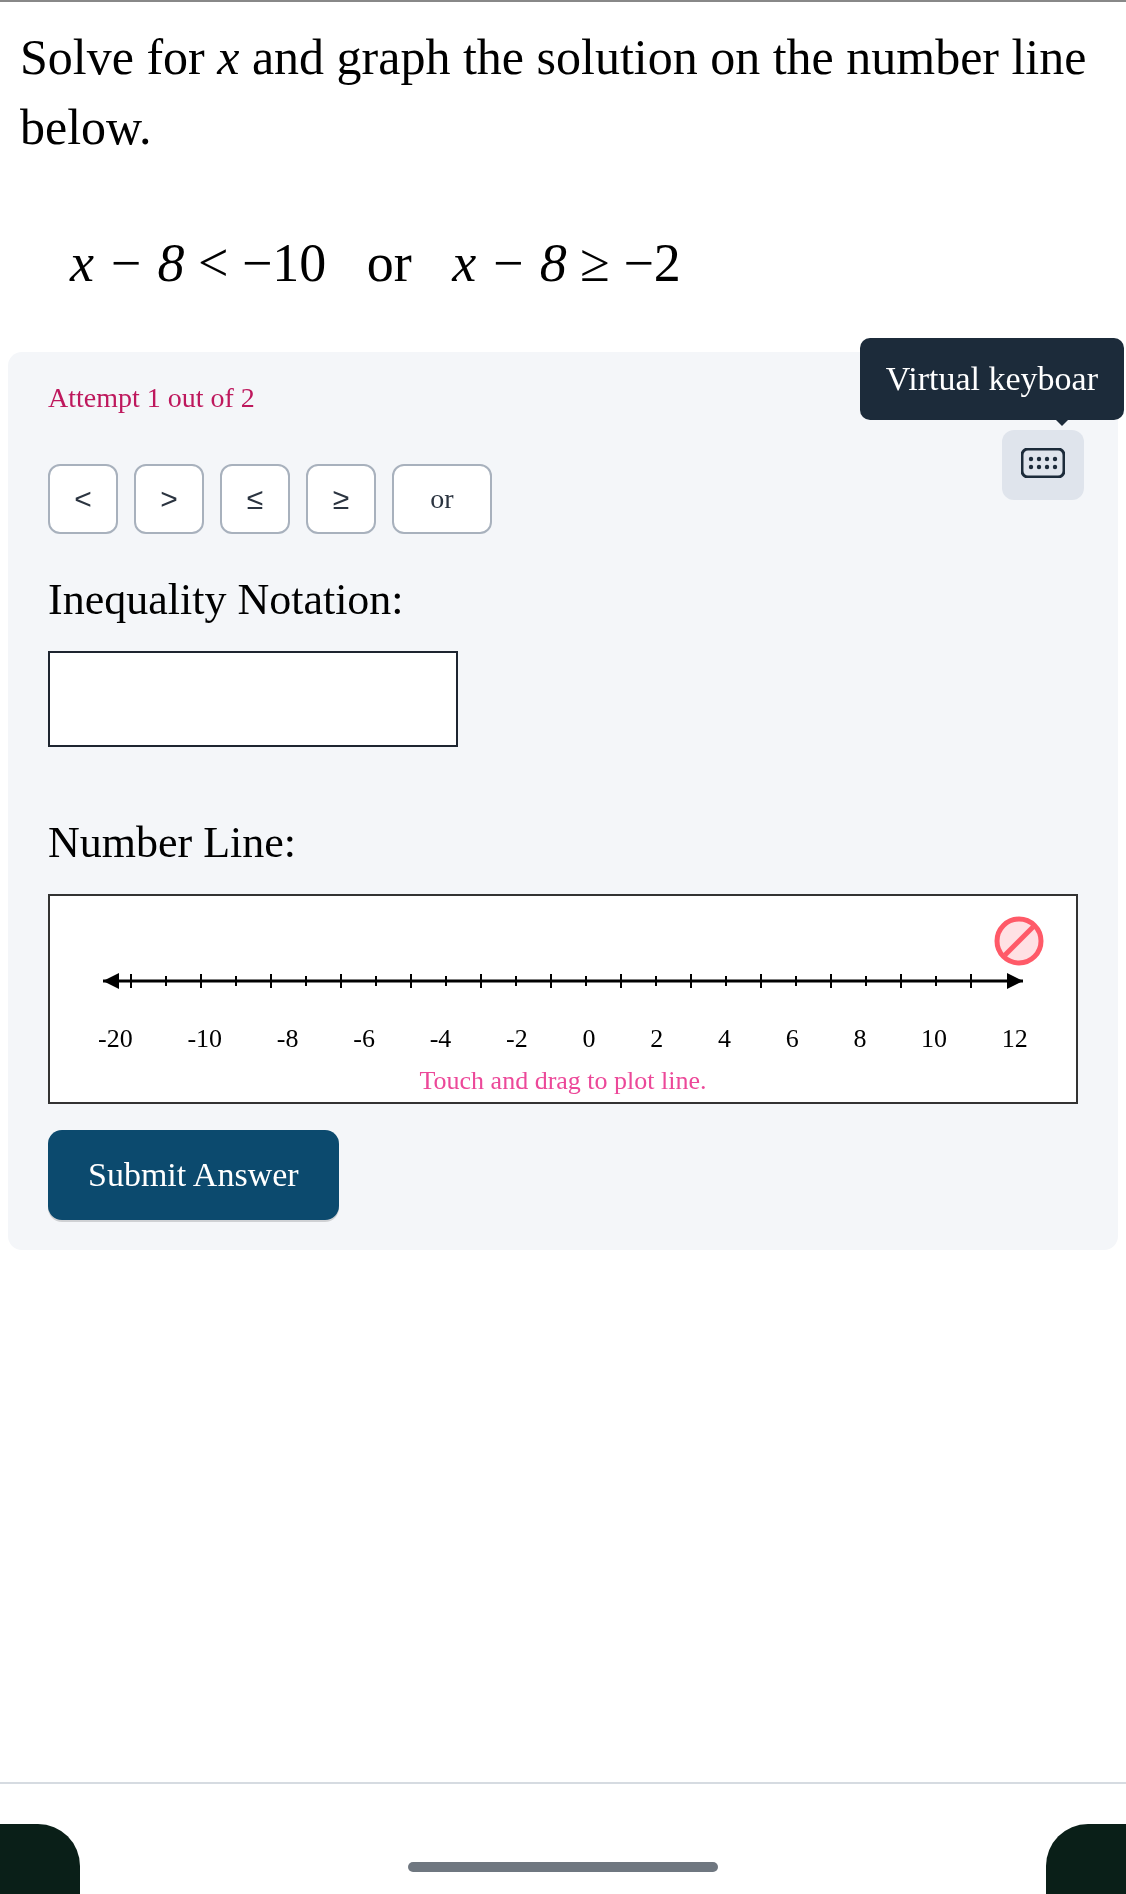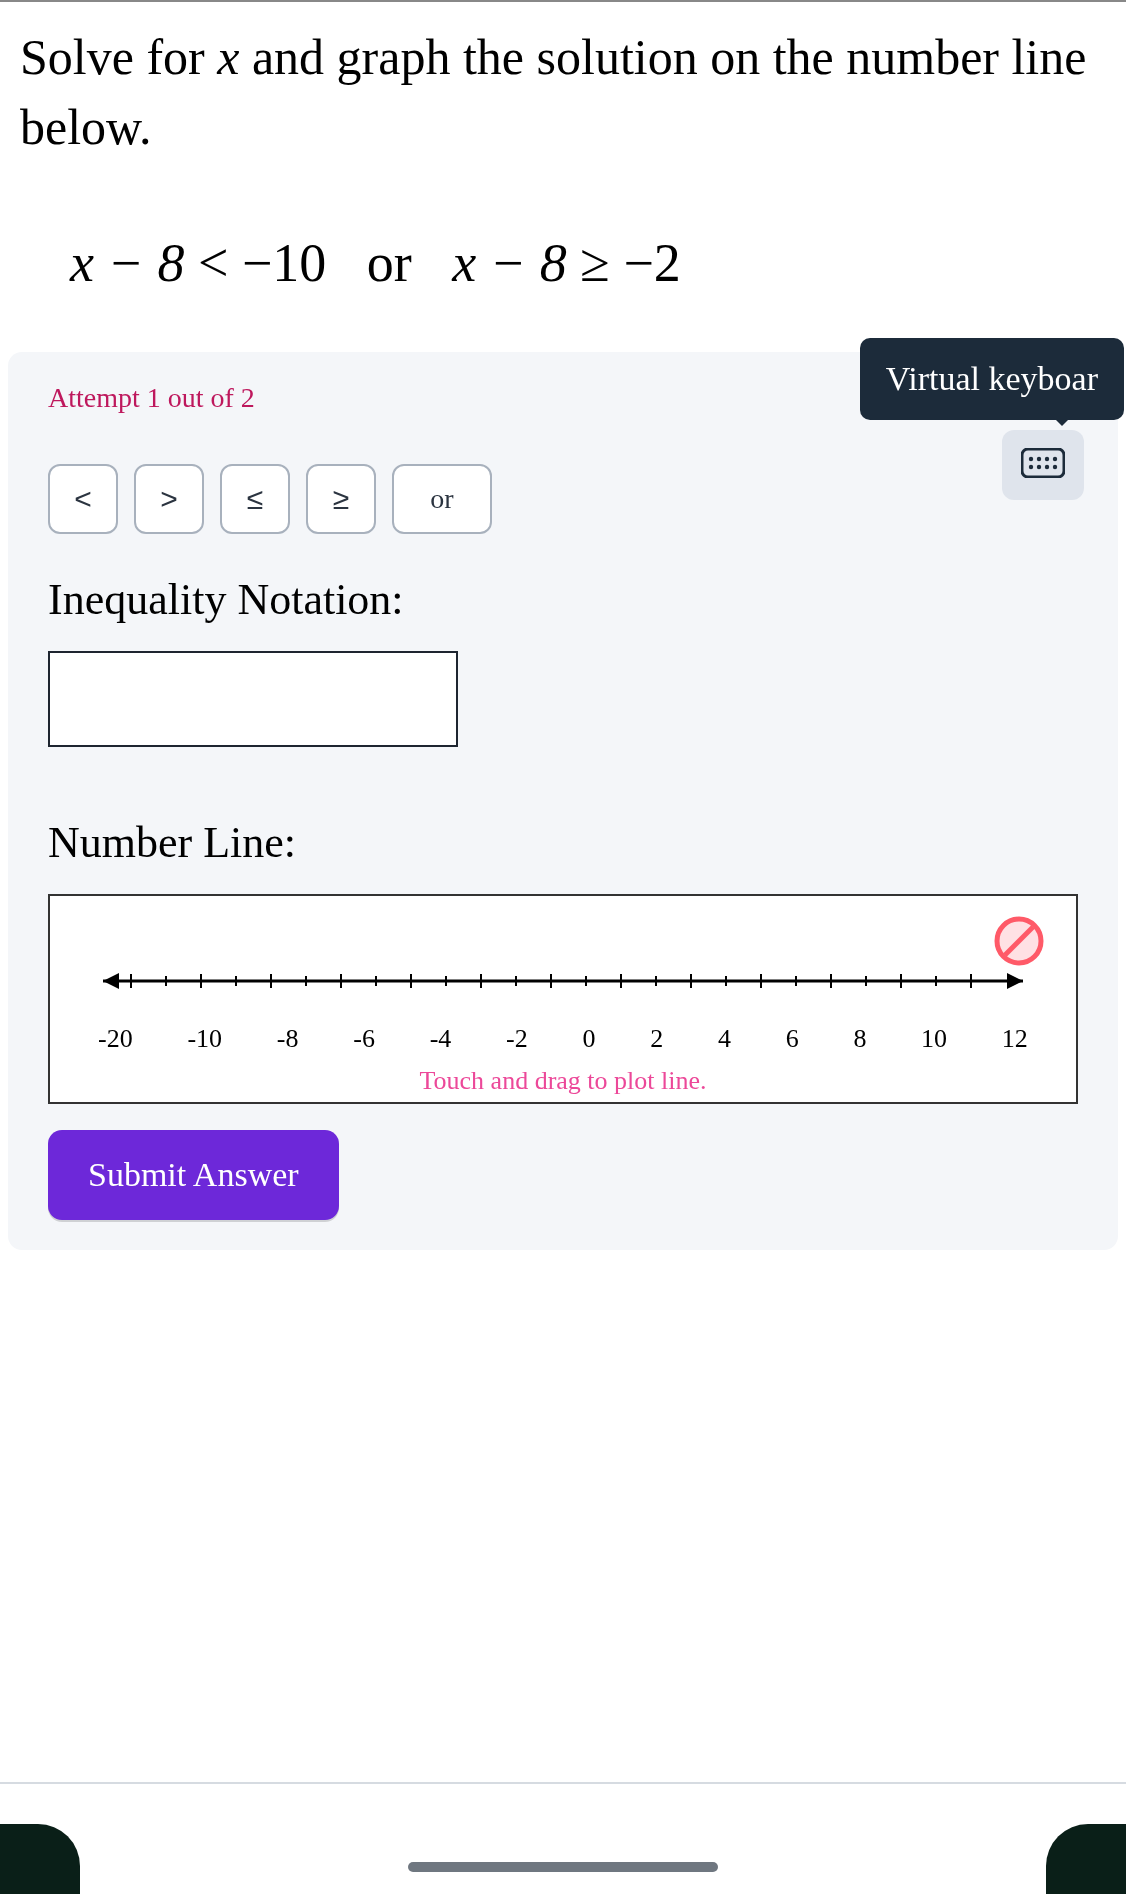--- a/index.html
+++ b/index.html
@@ -105,21 +105,21 @@
     margin-top: 12px;
   }
   .clear-icon {
     position: absolute;
     top: 18px; right: 30px;
     width: 54px; height: 54px;
     display:flex;align-items:center;justify-content:center;
   }
   .submit-btn {
     margin-top: 26px;
-    background: #6d28d9;
+    background: #0c4a6e;
     color: #fff;
     font-size: 34px;
     font-family: Georgia, serif;
     border: none;
     border-radius: 14px;
     padding: 26px 40px;
     box-shadow: 0 2px 0 rgba(0,0,0,0.15);
   }
   .vk-tooltip {
     position: absolute;

